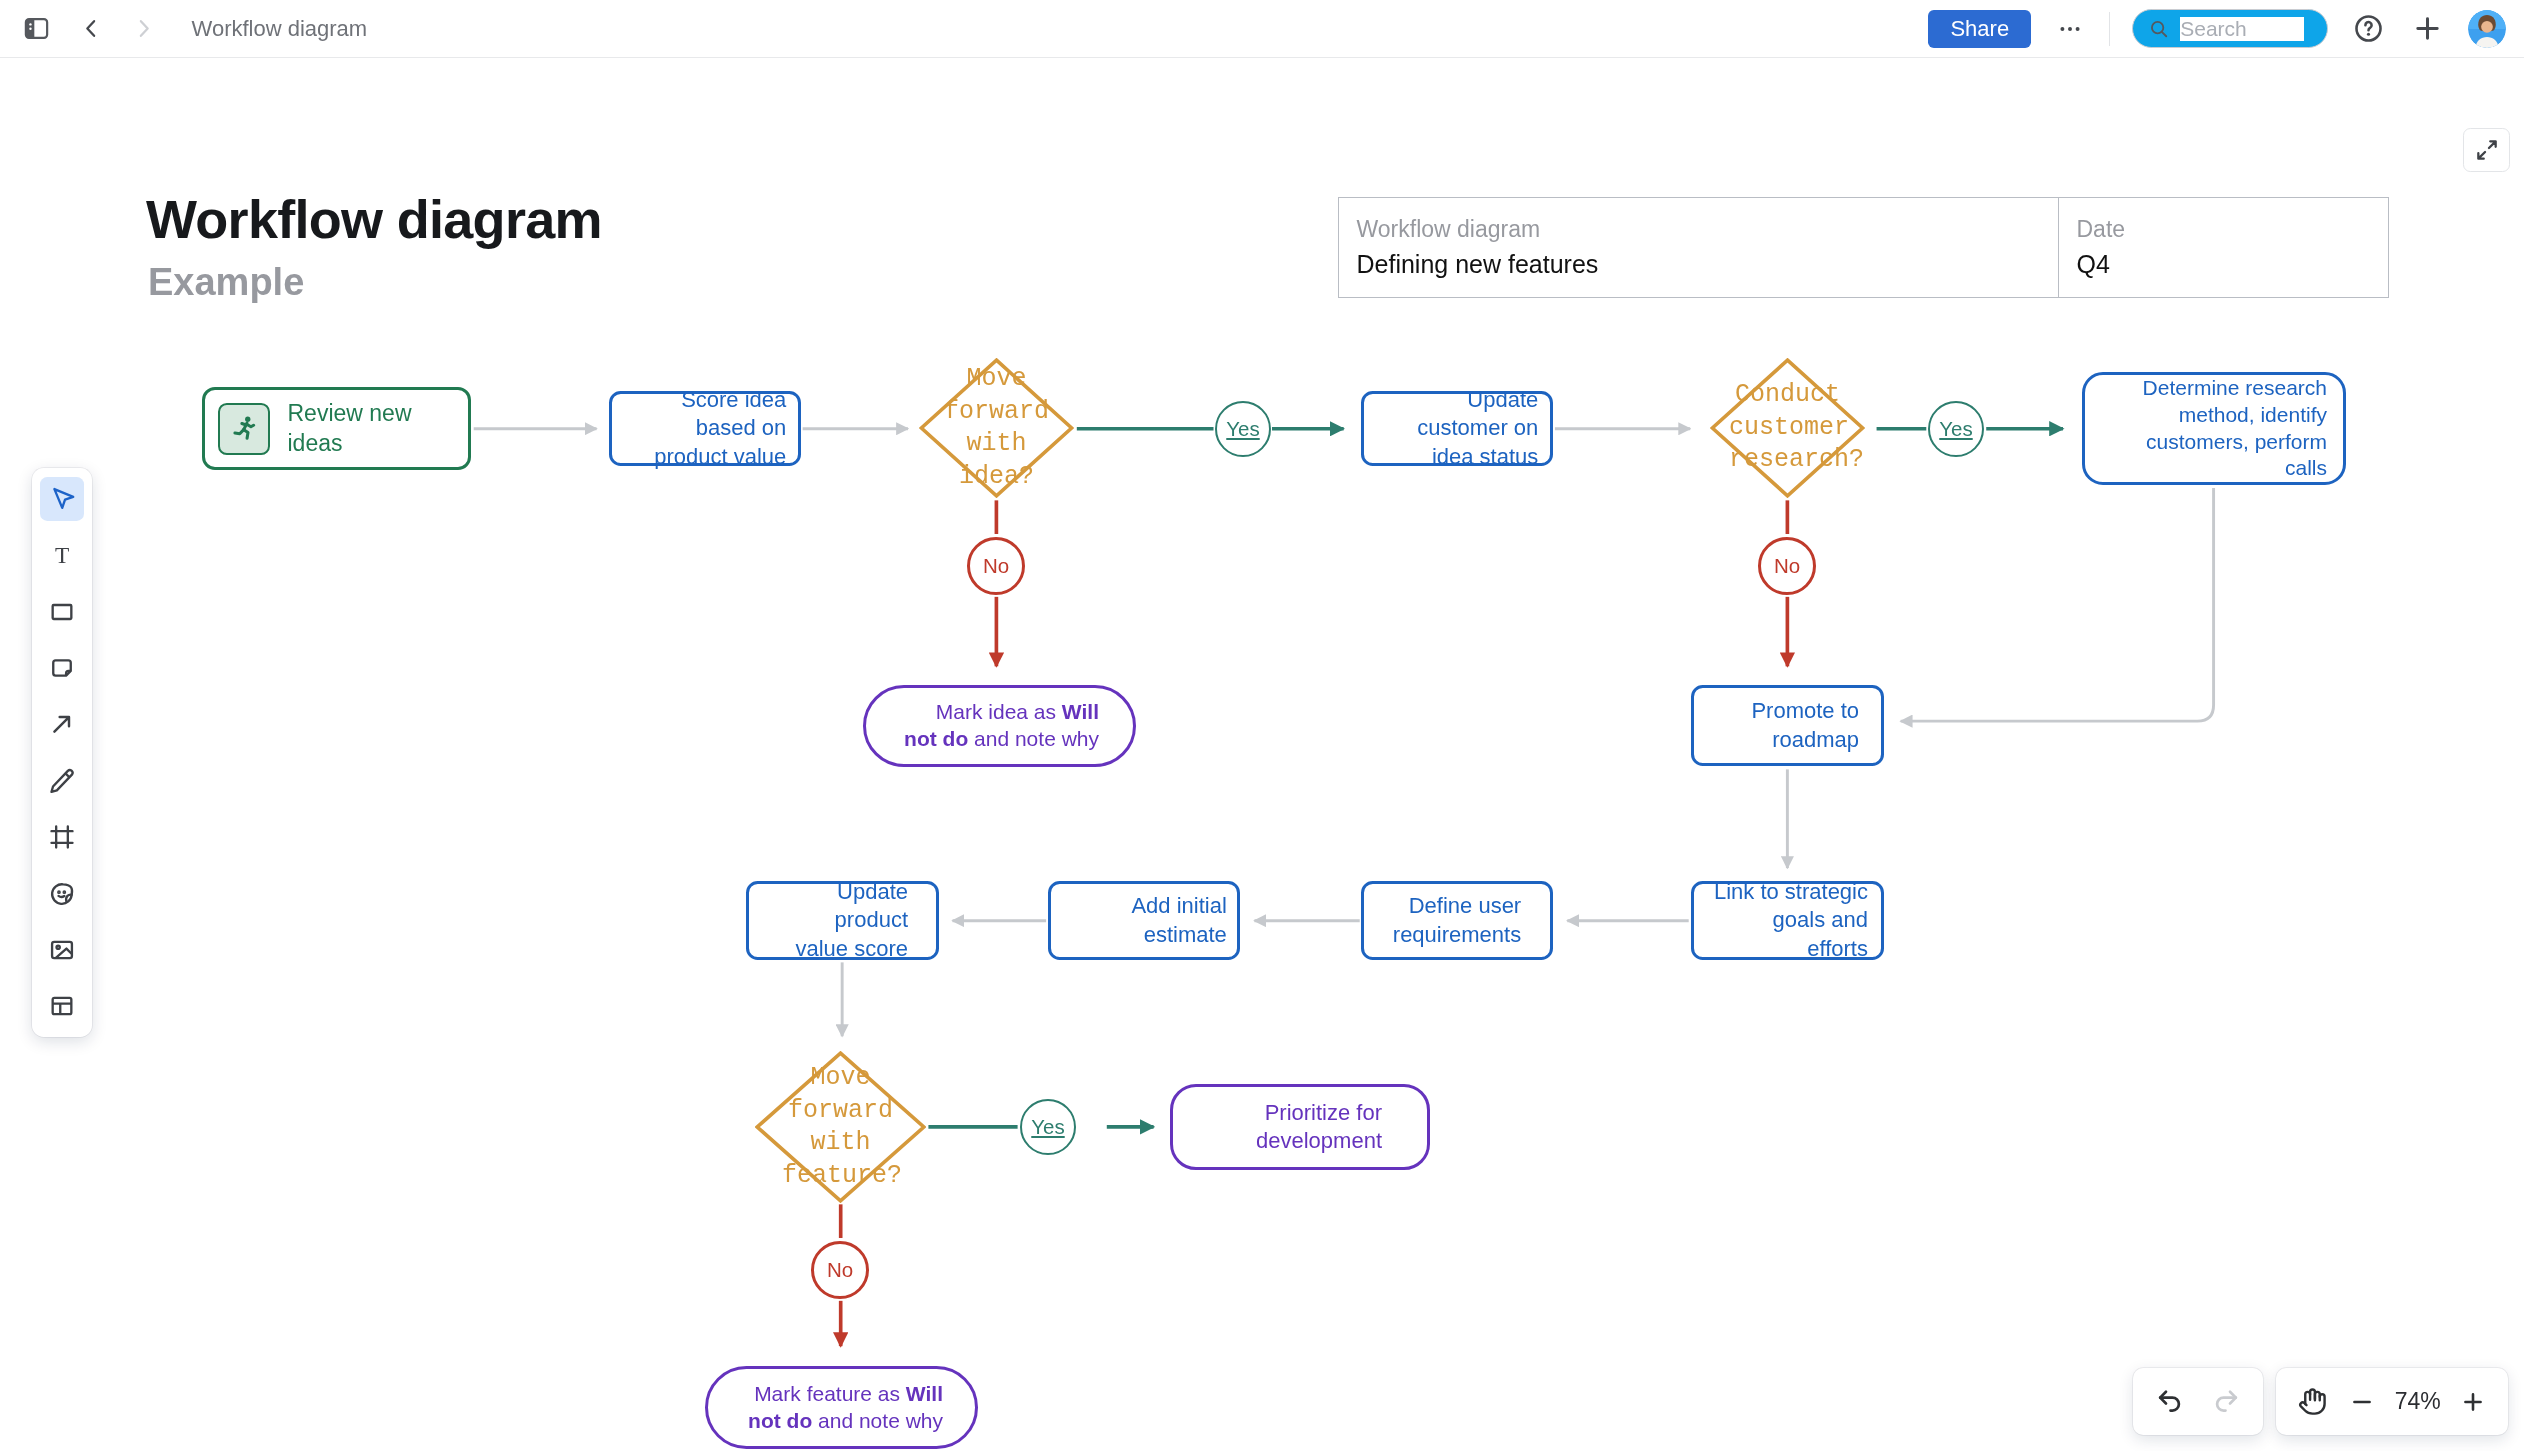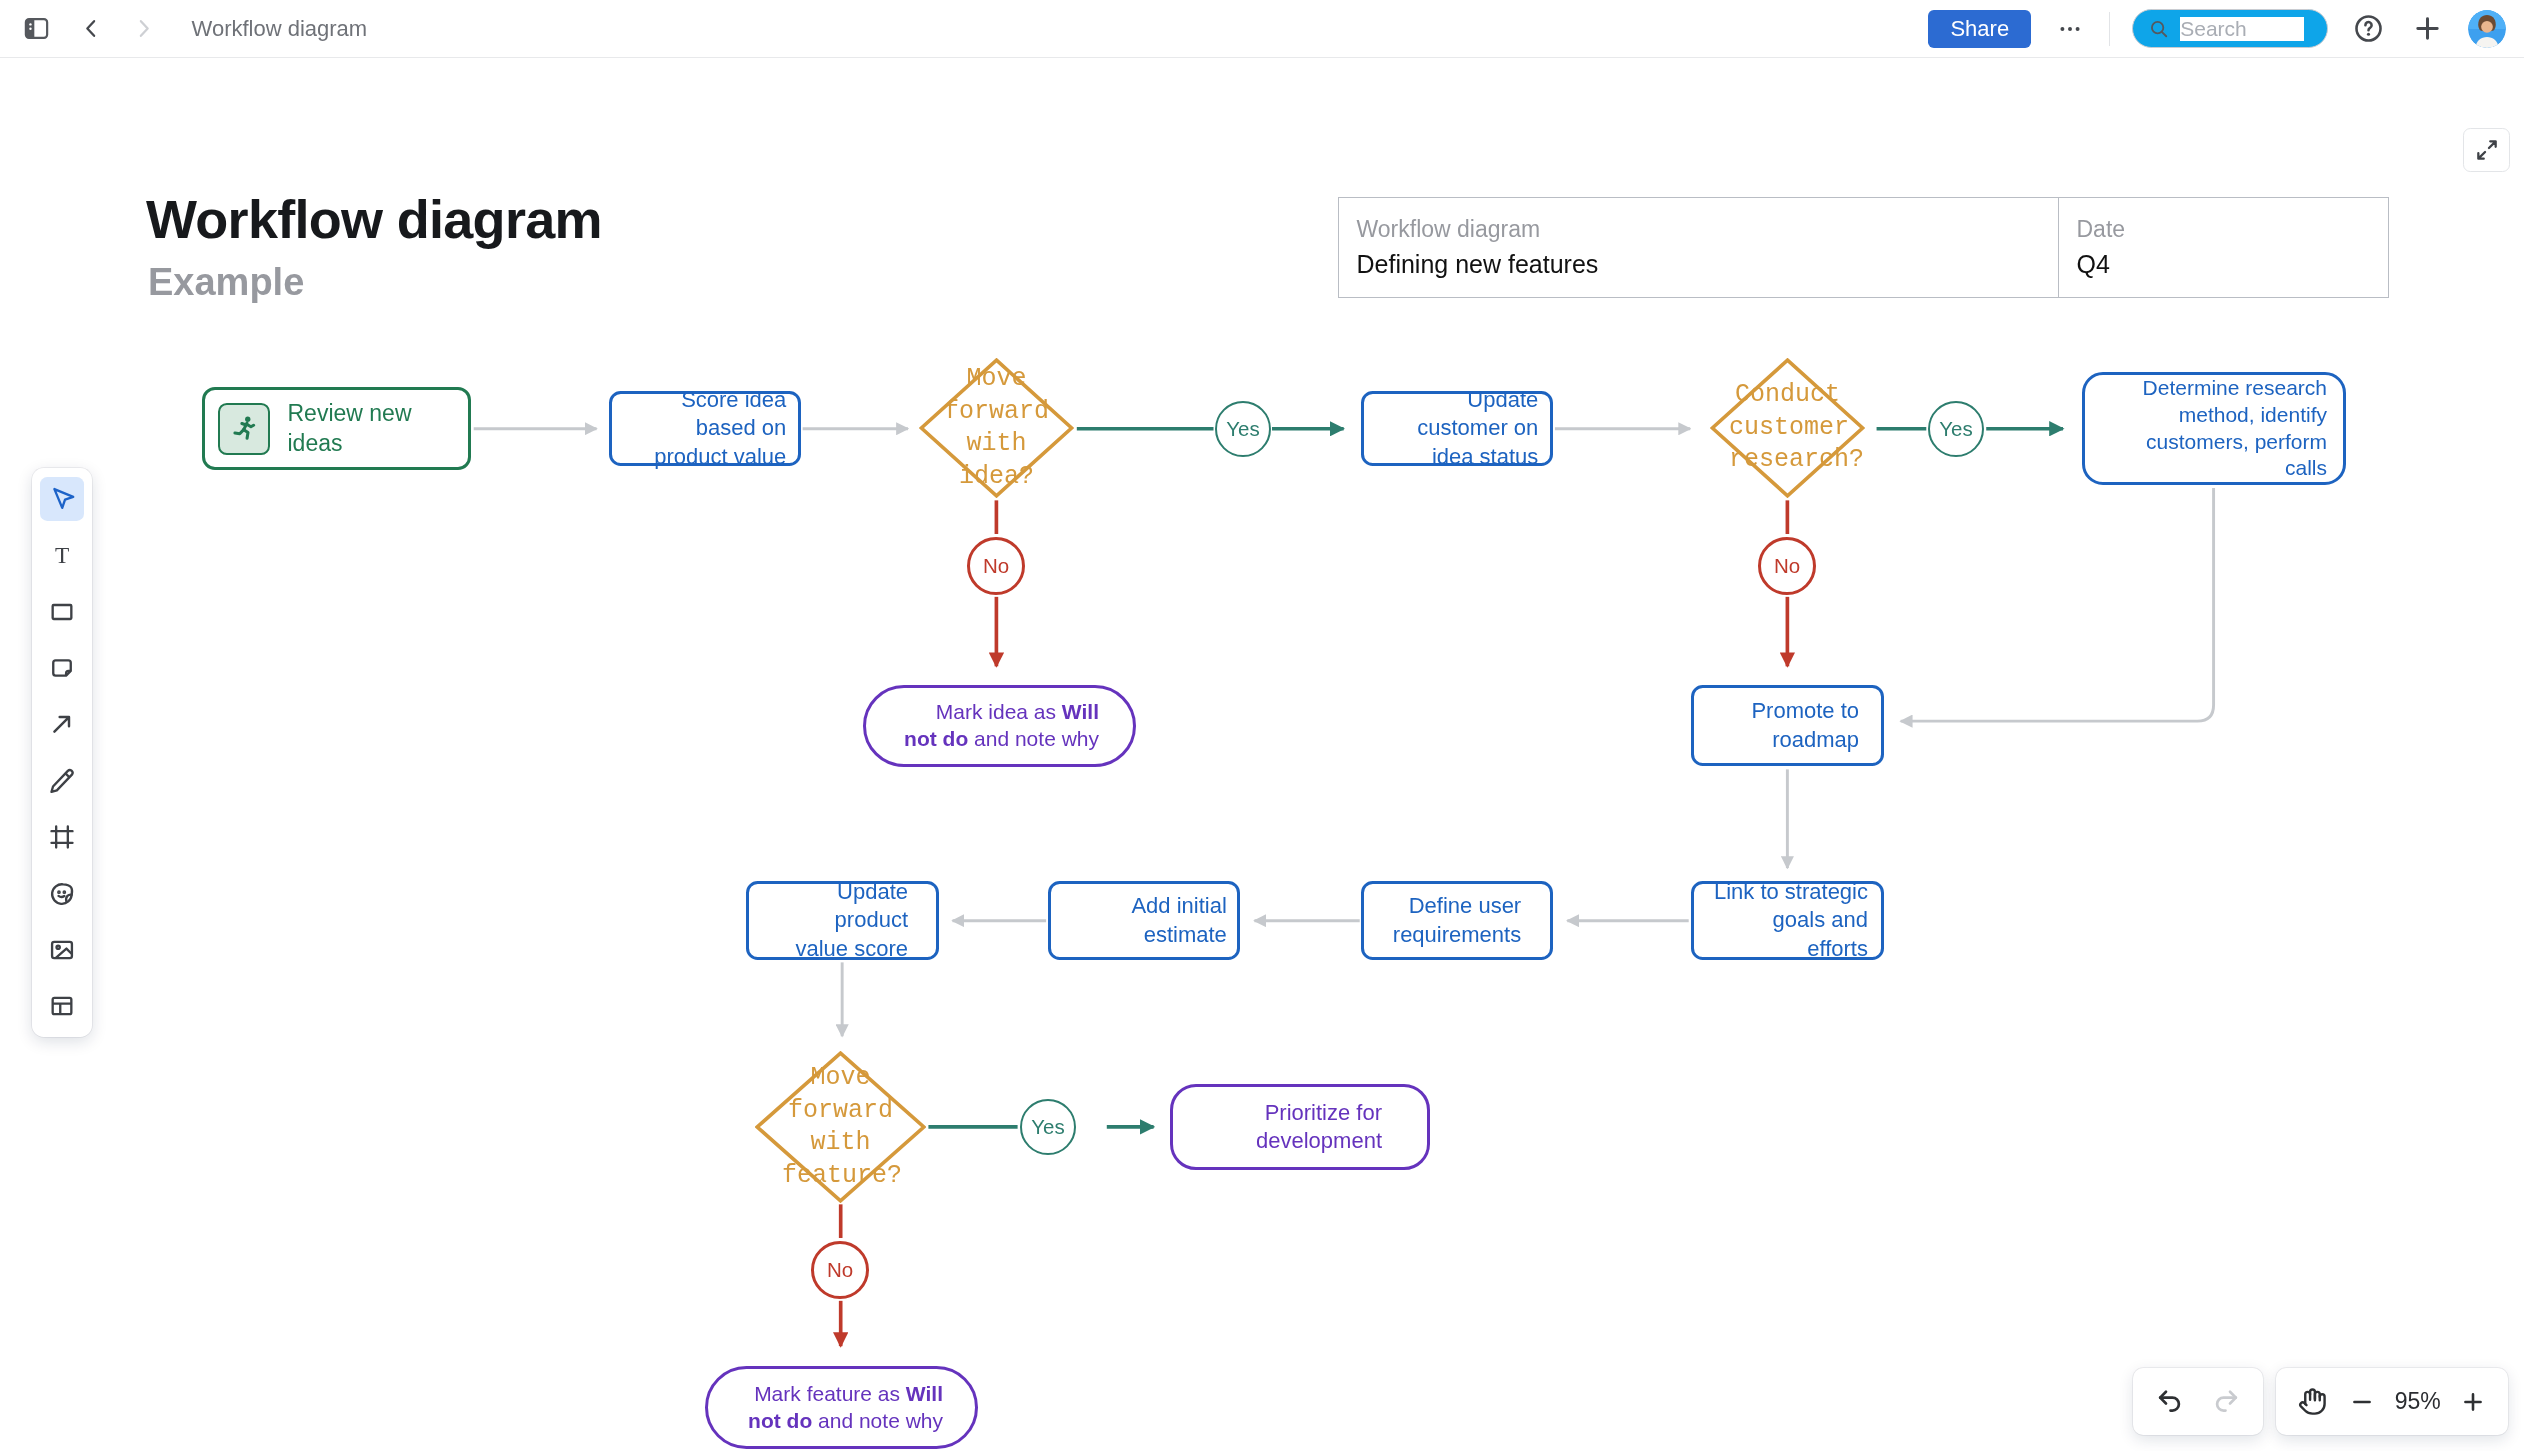--- a/index.html
+++ b/index.html
@@ -70,21 +70,21 @@
   .icon-chip{width:52px;height:52px;border:2.2px solid var(--green);background:var(--green-bg);border-radius:8.8px;
     display:flex;align-items:center;justify-content:center;flex:none;}
   .node.purple{border:3.7px solid var(--purple);color:var(--purple);font-size:21px;}
   .node.stadium{border-radius:730px;}
   .diamond{position:absolute;z-index:10;cursor:pointer;}
   .diamond .dlabel{position:absolute;inset:0;display:flex;align-items:center;justify-content:center;
     text-align:center;color:var(--orange);font-size:25px;line-height:1.3;font-family:Liberation Mono, monospace;}
   .dlabel span{display:block;width:117px;}
   .badge{position:absolute;border-radius:50%;background:#fff;display:flex;align-items:center;justify-content:center;
     z-index:10;cursor:pointer;}
-  .badge.yes{width:56px;height:56px;border:2.9px solid var(--teal);color:var(--teal);font-size:20.5px;}
+  .badge.yes{width:56px;height:56px;border:2.9px solid var(--teal);color:var(--teal);font-size:20.5px;text-decoration:underline;}
   .badge.no{width:58px;height:58px;border:3.7px solid var(--red);color:var(--red);font-size:20.5px;}
   strong{font-weight:bold;}
 </style>
 </head>
 <body>
 
 <header class="topbar">
   <div class="tb-left">
     <button class="icon-btn">
       <span>
@@ -439,21 +439,21 @@
       </svg>
     </span>
   </button>
   <button class="icon-btn">
     <span>
       <svg width="26" height="26" viewBox="0 0 24 24" fill="none" stroke="#2e3033" stroke-width="2.4" stroke-linecap="round">
           <path d="M5 12h14"></path>
         </svg>
     </span>
   </button>
-  <span class="zoom-level">95%</span>
+  <span class="zoom-level">74%</span>
   <button class="icon-btn">
     <span>
       <svg width="26" height="26" viewBox="0 0 24 24" fill="none" stroke="#2e3033" stroke-width="2.4" stroke-linecap="round">
           <path d="M12 5v14M5 12h14"></path>
         </svg>
     </span>
   </button>
 </div>
 
 

